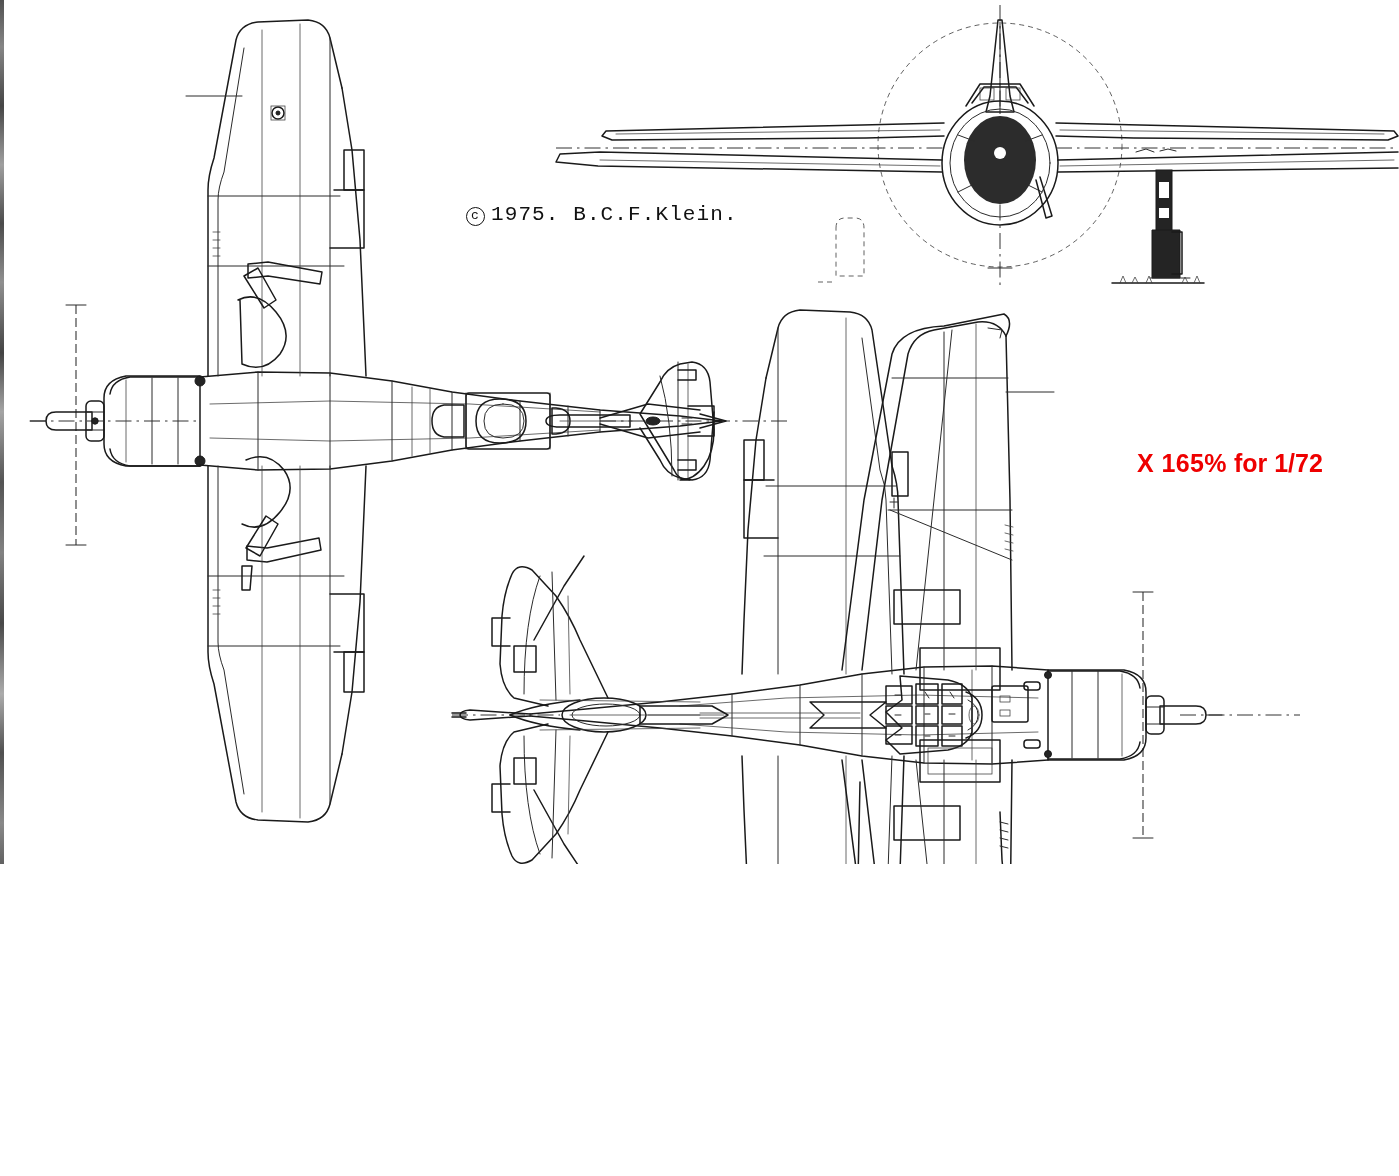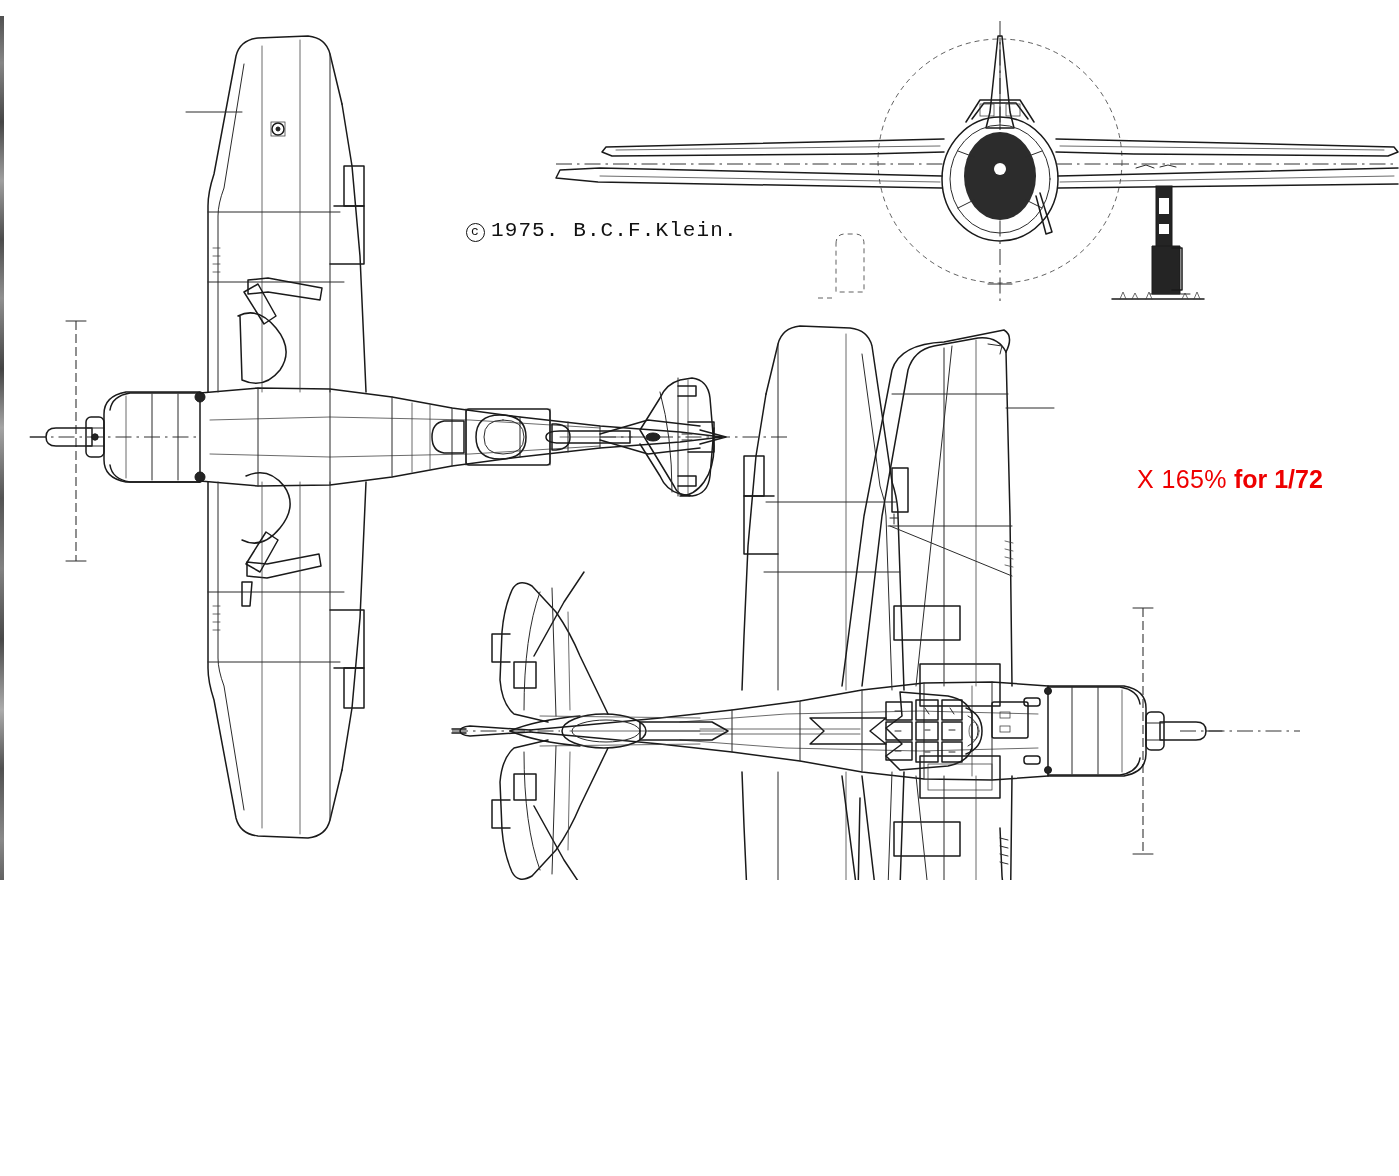--- a/index.html
+++ b/index.html
@@ -9,21 +9,20 @@
   }
   body {
     font-family: "Liberation Sans", sans-serif;
   }
   #sheet {
     position: relative;
     width: 1399px;
     height: 864px;
     background: #ffffff;
     overflow: hidden;
-    margin-top: 16px;
   }
   #sheet svg.layer {
     position: absolute;
     top: 0;
     left: 0;
     width: 1399px;
     height: 1176px;
   }
   
   #scan-edge {
@@ -64,21 +63,21 @@
   }
   .scale-note {
     position: absolute;
     left: 1137px;
     top: 449px;
     white-space: nowrap;
     font-family: "Liberation Sans", sans-serif;
     font-size: 25px;
     color: #ee0000;
   }
-  .scale-note .b { font-weight: normal; letter-spacing: .4px; }
+  .scale-note .b { font-weight: bold; letter-spacing: .4px; }
   .scale-note .n { font-weight: bold; }
   
   .ol   { fill: none; stroke: #1a1a1a; stroke-width: 1.5; stroke-linejoin: round; stroke-linecap: round; }
   .pl   { fill: none; stroke: #2b2b2b; stroke-width: 1;   stroke-linejoin: round; stroke-linecap: round; }
   .thin { fill: none; stroke: #3a3a3a; stroke-width: .75; stroke-linecap: round; }
   .dash { fill: none; stroke: #444; stroke-width: .85; stroke-dasharray: 5 4; }
   .cl   { fill: none; stroke: #333; stroke-width: 1; stroke-dasharray: 16 5 2.5 5; }
   .dimline { fill: none; stroke: #333; stroke-width: 1.1; stroke-dasharray: 9 4; }
   .solidfill { fill: #242424; stroke: #1a1a1a; stroke-width: 1; }
   .gradient-dark { fill: #2c2c2c; }

